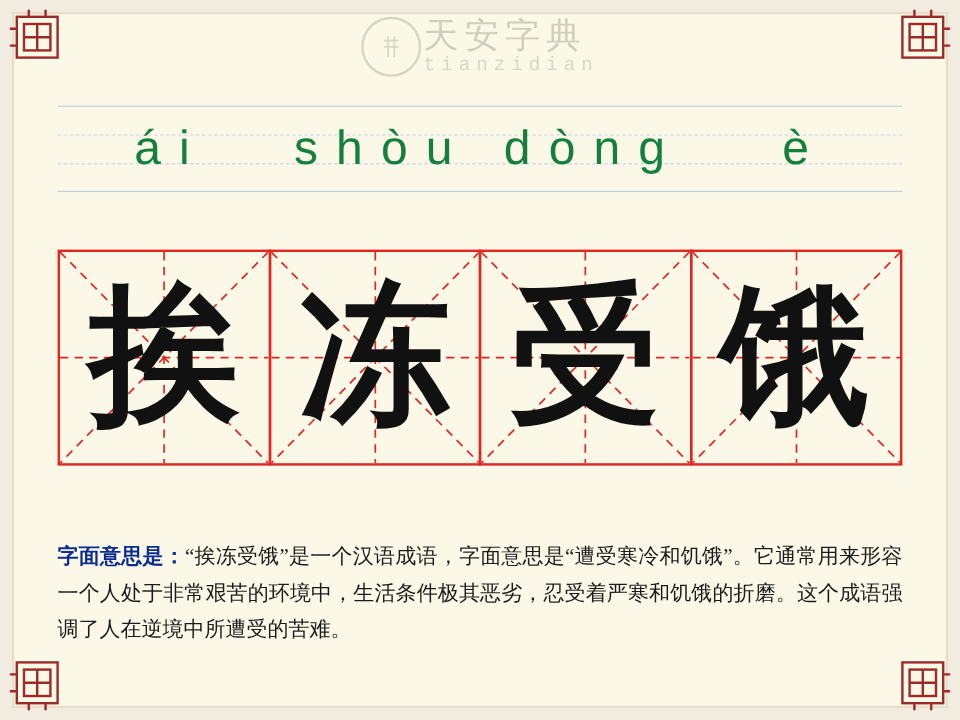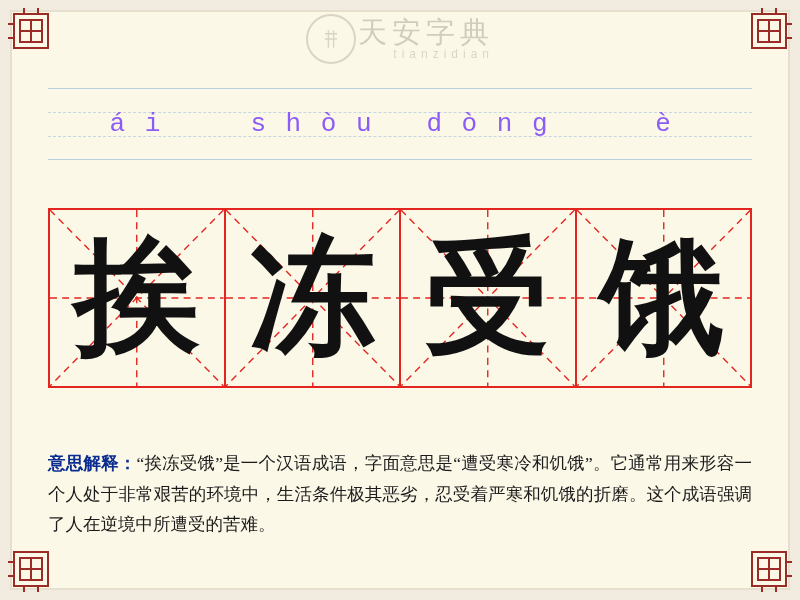--- a/index.html
+++ b/index.html
@@ -70,25 +70,25 @@
     font-family: "Liberation Serif", serif;
   }
   .wm-text .wm-main {
     font-size: 29px;
     letter-spacing: 5px;
     color: #6f6a58;
     font-family: "Liberation Serif", serif;
     line-height: 1.05;
   }
   .wm-text .wm-sub {
-    font-size: 12px;
+    font-size: 16px;
     letter-spacing: 5px;
     color: #8d8873;
-    text-align: right;
-    font-family: Liberation Sans, sans-serif;
+    text-align: left;
+    font-family: Liberation Mono, monospace;
   }
 
   
   .pinyin-area {
     position: absolute;
     left: 48px;
     top: 88px;
     width: 704px;
     height: 72px;
   }
@@ -107,23 +107,23 @@
     position: absolute;
     left: 0; top: 0;
     width: 100%;
     height: 72px;
     display: flex;
     align-items: center;
   }
   .pinyin-cell {
     flex: 1 1 0;
     text-align: center;
-    font-size: 26px;
-    color: #8b5cf6;
-    font-family: Liberation Mono, monospace;
+    font-size: 40px;
+    color: #15803d;
+    font-family: Liberation Sans, sans-serif;
     letter-spacing: 2px;
     line-height: 1;
   }
 
   
   .char-area {
     position: absolute;
     left: 48px;
     top: 208px;
     width: 704px;
@@ -305,16 +305,16 @@
             <line x1="100" y1="0" x2="0" y2="100"></line>
           </g>
         </svg>
       </div>
       <div class="char-glyph">饿</div>
     </div>
 
   </div>
 
   <div class="explain">
-    <span class="label">意思解释：</span><span>“挨冻受饿”是一个汉语成语，字面意思是“遭受寒冷和饥饿”。它通常用来形容一个人处于非常艰苦的环境中，生活条件极其恶劣，忍受着严寒和饥饿的折磨。这个成语强调了人在逆境中所遭受的苦难。</span>
+    <span class="label">字面意思是：</span><span>“挨冻受饿”是一个汉语成语，字面意思是“遭受寒冷和饥饿”。它通常用来形容一个人处于非常艰苦的环境中，生活条件极其恶劣，忍受着严寒和饥饿的折磨。这个成语强调了人在逆境中所遭受的苦难。</span>
   </div>
 
 </div>
 
 </body></html>

